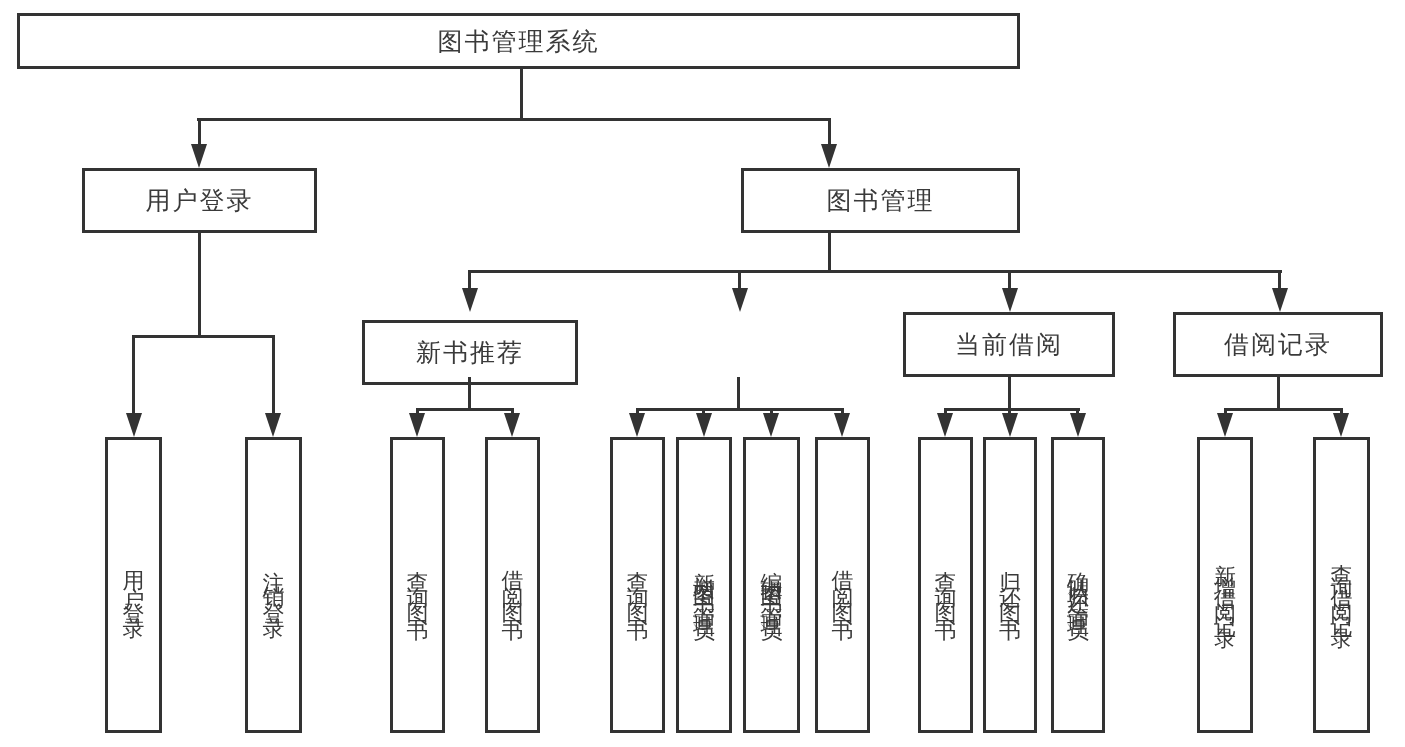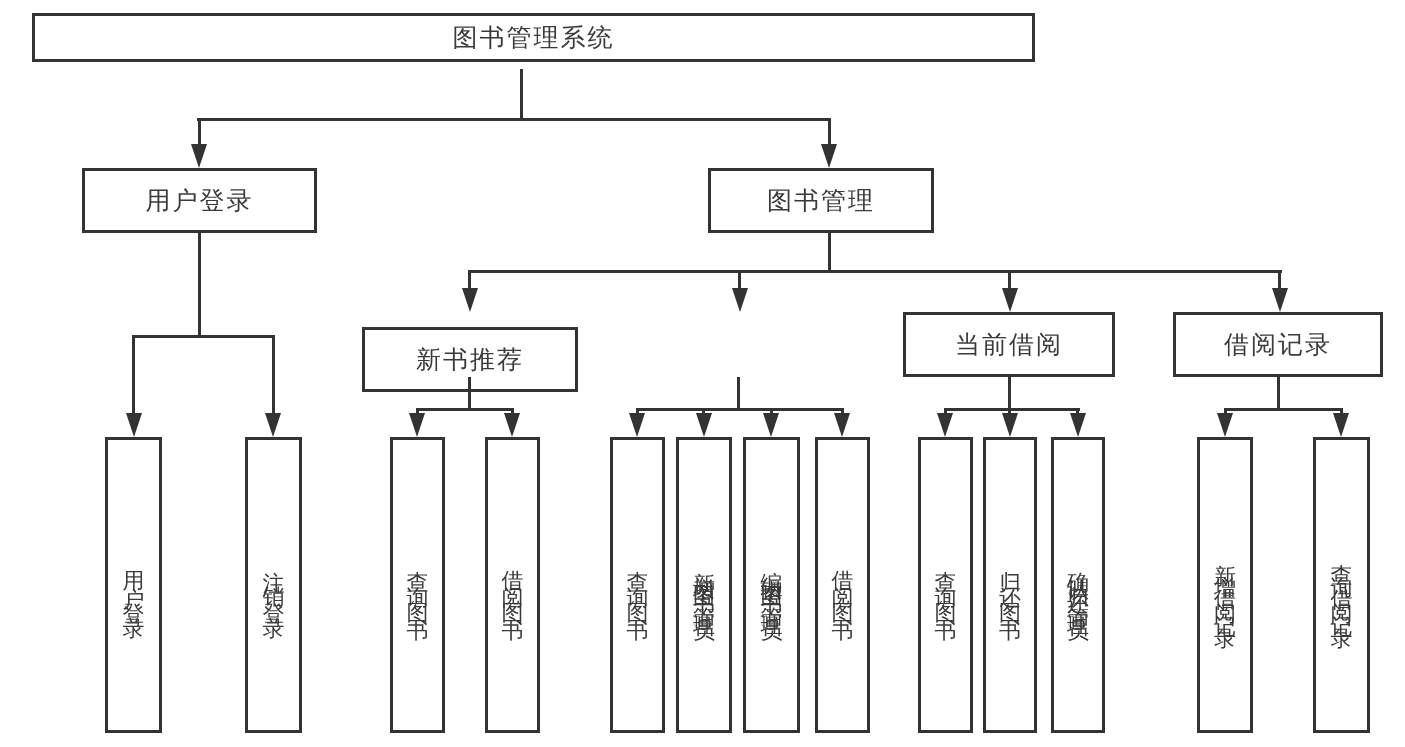--- a/index.html
+++ b/index.html
@@ -46,35 +46,35 @@
     letter-spacing:1px;
     text-shadow:0 0 2px #ffffff,0 0 1px #ffffff;
     white-space:nowrap;
   }
 </style>
 </head>
 <body>
 
 <div class="canvas">
 
-  <div class="h-box" style="left:32px;top:13px;width:1003px;height:49px">
+  <div class="h-box" style="left:17px;top:13px;width:1003px;height:56px">
     <span>图书管理系统</span>
   </div>
 
   <div class="vl" style="left:520px;top:69px;height:49px"></div>
   <div class="hl" style="left:197px;top:118px;width:634px"></div>
   <div class="vl" style="left:198px;top:118px;height:30px"></div>
   <div class="ar" style="left:191px;top:144px"></div>
   <div class="vl" style="left:828px;top:118px;height:30px"></div>
   <div class="ar" style="left:821px;top:144px"></div>
 
   <div class="h-box" style="left:82px;top:168px;width:235px;height:65px">
     <span>用户登录</span>
   </div>
-  <div class="h-box" style="left:708px;top:168px;width:226px;height:65px">
+  <div class="h-box" style="left:741px;top:168px;width:279px;height:65px">
     <span>图书管理</span>
   </div>
 
   <div class="vl" style="left:198px;top:233px;height:102px"></div>
   <div class="hl" style="left:132px;top:335px;width:143px"></div>
   <div class="vl" style="left:132px;top:335px;height:80px"></div>
   <div class="ar" style="left:126px;top:413px"></div>
   <div class="vl" style="left:272px;top:335px;height:80px"></div>
   <div class="ar" style="left:265px;top:413px"></div>
 
@@ -82,21 +82,21 @@
   <div class="hl" style="left:468px;top:270px;width:814px"></div>
   <div class="vl" style="left:468px;top:270px;height:20px"></div>
   <div class="ar" style="left:462px;top:288px"></div>
   <div class="vl" style="left:738px;top:270px;height:20px"></div>
   <div class="ar" style="left:732px;top:288px"></div>
   <div class="vl" style="left:1008px;top:270px;height:20px"></div>
   <div class="ar" style="left:1002px;top:288px"></div>
   <div class="vl" style="left:1278px;top:270px;height:20px"></div>
   <div class="ar" style="left:1272px;top:288px"></div>
 
-  <div class="h-box" style="left:362px;top:327px;width:216px;height:65px">
+  <div class="h-box" style="left:362px;top:320px;width:216px;height:65px">
     <span>新书推荐</span>
   </div>
   <div class="h-box" style="left:1173px;top:312px;width:210px;height:65px">
     <span>借阅记录</span>
   </div>
   <div class="h-box" style="left:903px;top:312px;width:212px;height:65px">
     <span>当前借阅</span>
   </div>
 
   <div class="vl" style="left:468px;top:377px;height:31px"></div>

